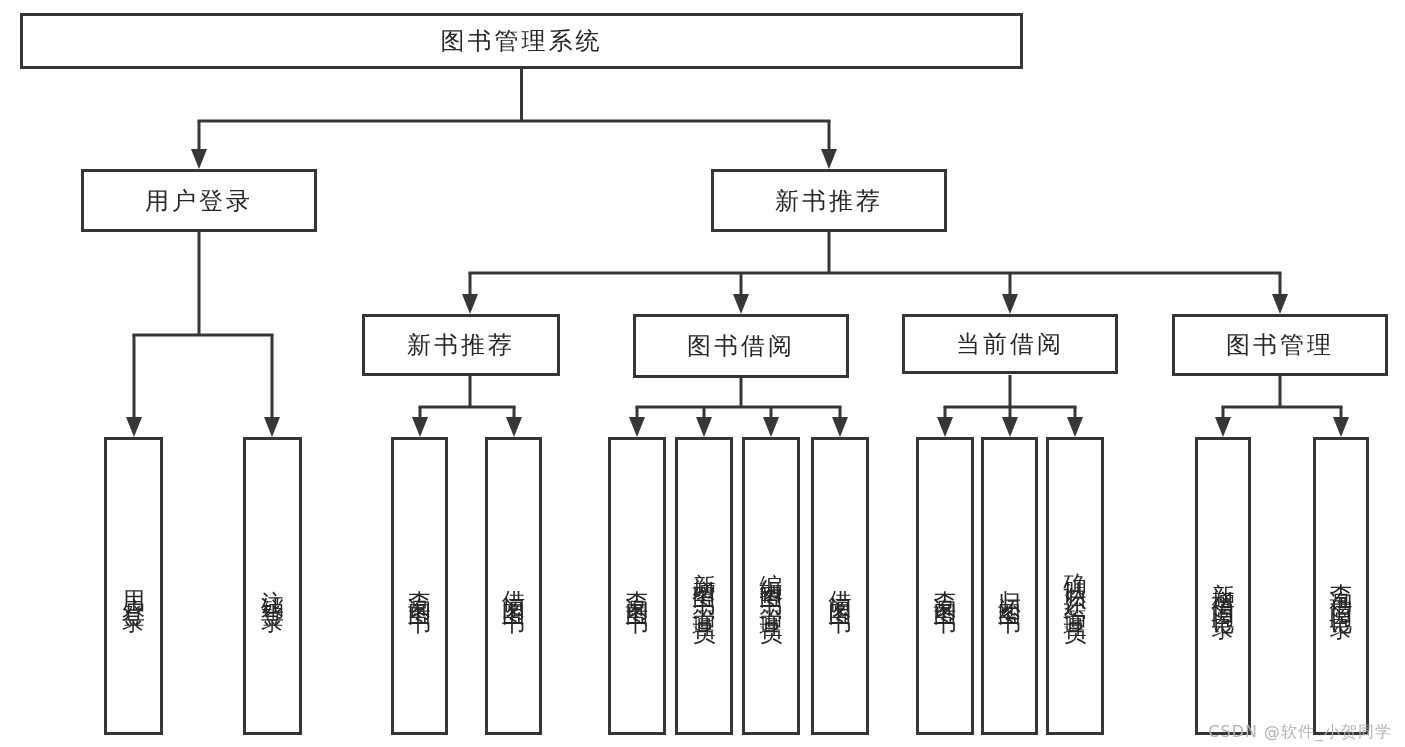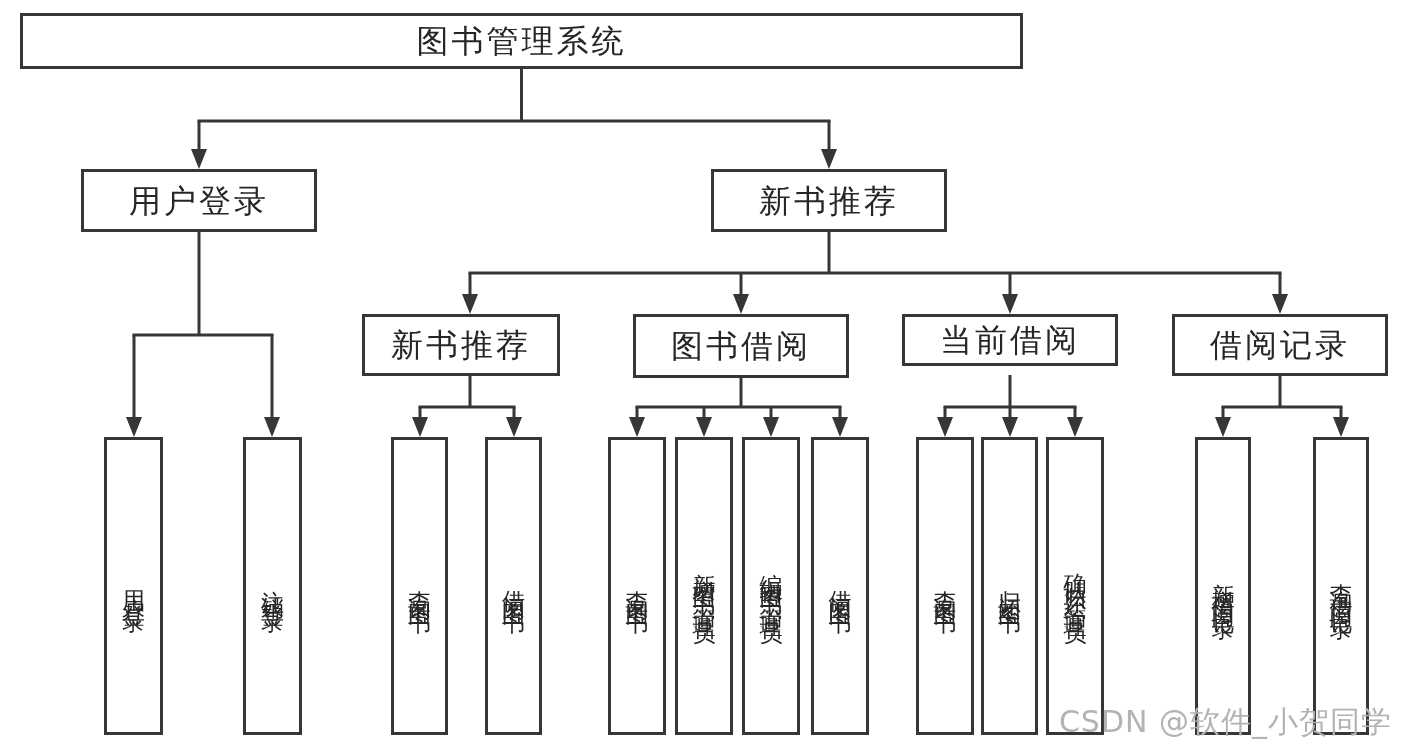--- a/index.html
+++ b/index.html
@@ -24,37 +24,37 @@
     box-sizing:border-box;
     border:3px solid var(--line);
     background:#fff;
     display:flex;
     align-items:center;
     justify-content:center;
     color:var(--text);
     z-index:2;
   }
   .node.h span{
-    font-size:32px;
+    font-size:24px;
     letter-spacing:3px;
     white-space:nowrap;
     line-height:1;
   }
   .node.v span{
     writing-mode:vertical-rl;
     text-orientation:mixed;
     font-size:23px;
     letter-spacing:7px;
     line-height:1;
   }
   .watermark{
     position:absolute;
     right:13px;
     bottom:4px;
-    font-size:30px;
+    font-size:16px;
     color:var(--wm);
     letter-spacing:1px;
     white-space:nowrap;
     z-index:5;
   }
 </style>
 </head>
 <body>
 
 <div class="stage">
@@ -144,25 +144,25 @@
   <div class="node h" style="left:711px;top:169px;width:236px;height:63px">
     <span>新书推荐</span>
   </div>
 
   <div class="node h" style="left:362px;top:314px;width:198px;height:62px">
     <span>新书推荐</span>
   </div>
   <div class="node h" style="left:633px;top:314px;width:216px;height:64px">
     <span>图书借阅</span>
   </div>
-  <div class="node h" style="left:902px;top:314px;width:216px;height:52px">
+  <div class="node h" style="left:902px;top:314px;width:216px;height:60px">
     <span>当前借阅</span>
   </div>
   <div class="node h" style="left:1172px;top:314px;width:216px;height:62px">
-    <span>借阅记录</span>
+    <span>图书管理</span>
   </div>
 
   <div class="node v" style="left:104px;top:437px;width:59px;height:298px">
     <span>用户登录</span>
   </div>
   <div class="node v" style="left:243px;top:437px;width:59px;height:298px">
     <span>注销登录</span>
   </div>
 
   <div class="node v" style="left:391px;top:437px;width:57px;height:298px">

